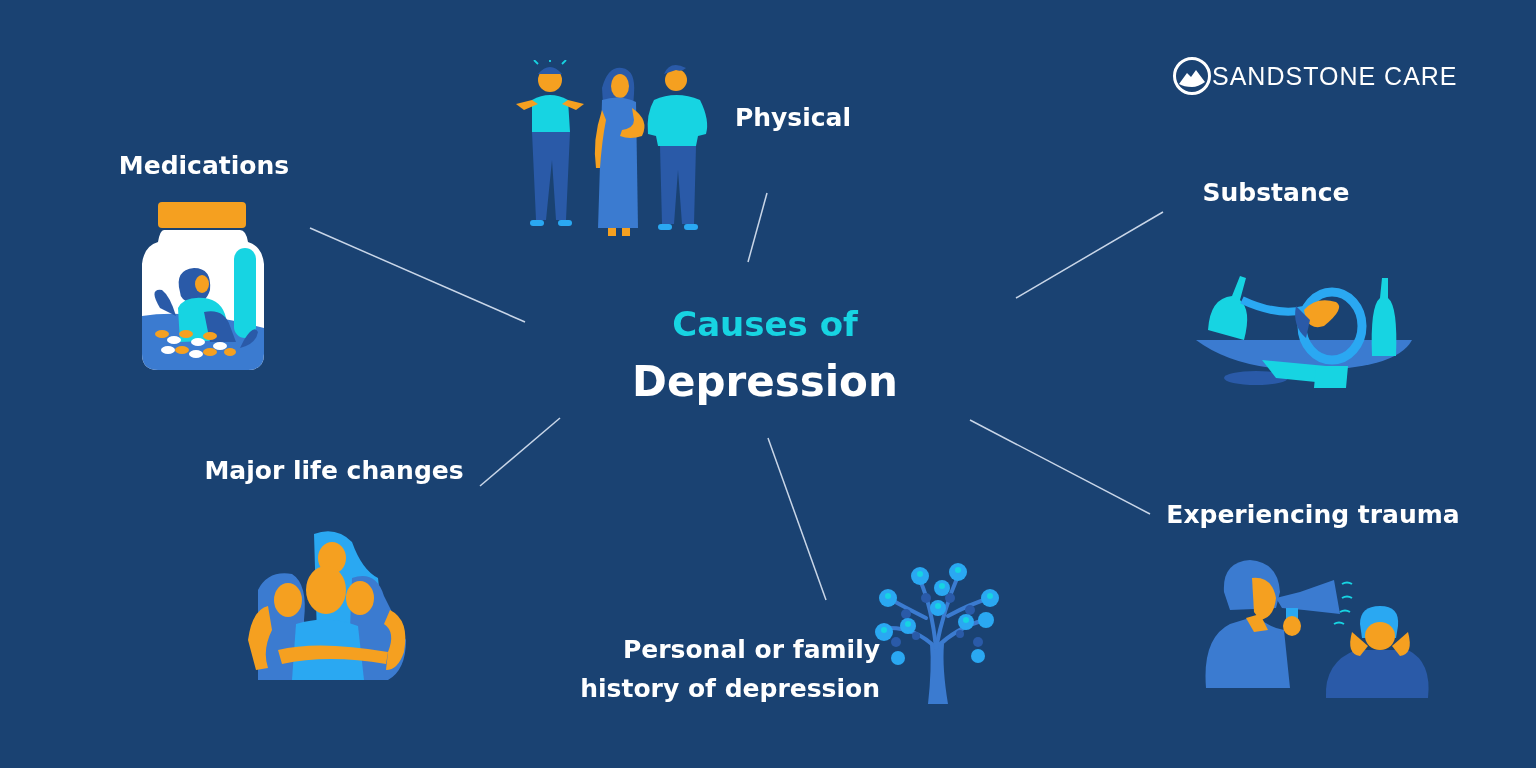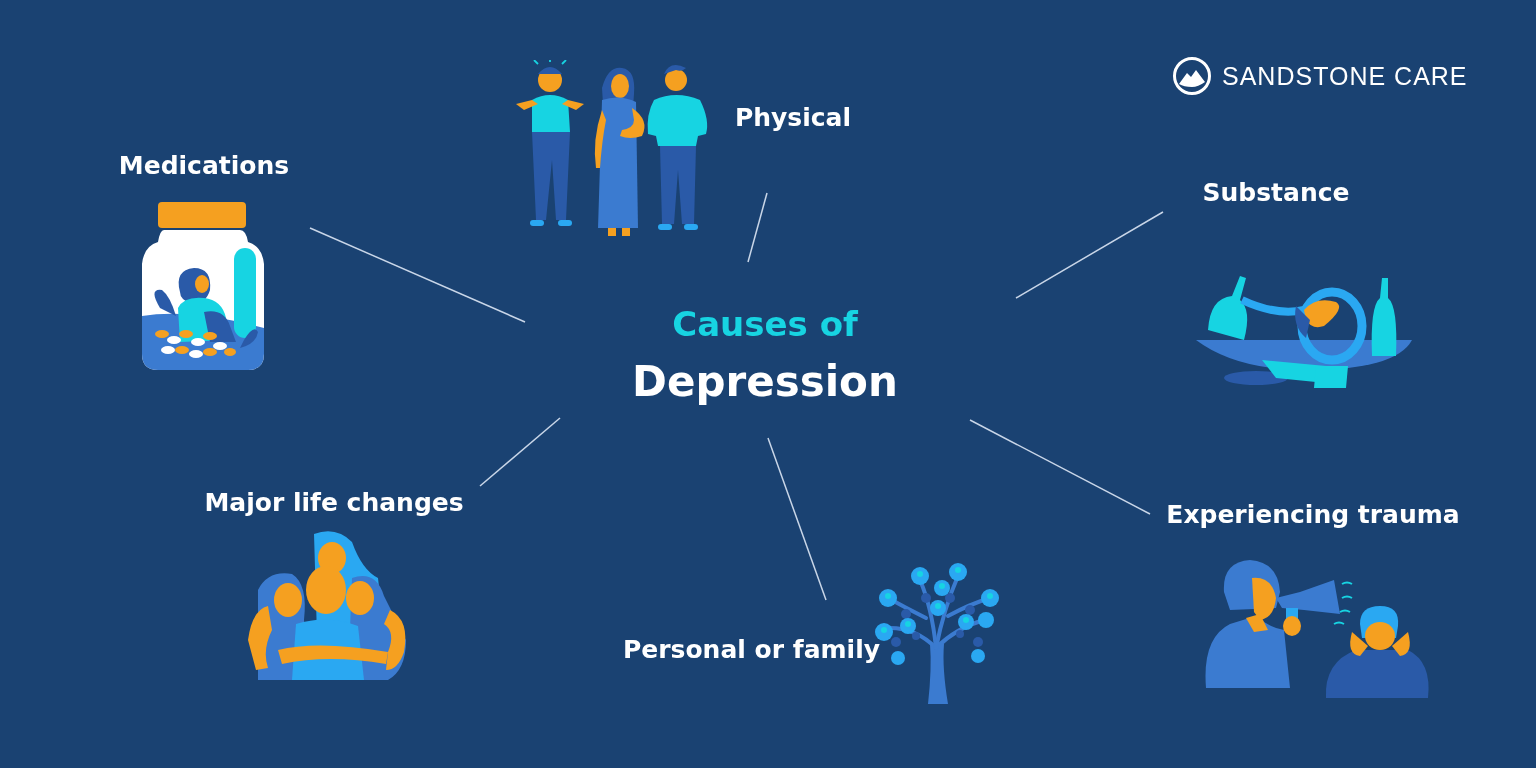--- a/index.html
+++ b/index.html
@@ -7,21 +7,21 @@
   .abs { position:absolute; }
   .label { color:#ffffff; font-weight:bold; font-size:25px; line-height:39px; text-align:center; white-space:nowrap; }
   .title1 { color:#17d4e2; font-weight:bold; font-size:34px; line-height:56px; }
   .title2 { color:#ffffff; font-weight:bold; font-size:42px; line-height:60px; }
   .logo-text { color:#ffffff; font-size:25px; letter-spacing:1px; font-family:"Liberation Sans", sans-serif; }
   svg { display:block; }
 </style>
 </head>
 <body>
 
-<div class="abs" style="left:1172px;top:56px;display:flex;align-items:center;gap:10px;">
+<div class="abs" style="left:1172px;top:56px;display:flex;align-items:center;gap:0;">
   <span>
     <svg width="40" height="40" viewBox="0 0 40 40">
       <circle cx="20" cy="20" r="17.5" fill="none" stroke="#fff" stroke-width="3"></circle>
       <path d="M7 28 L15 17 L19 21 L24 14 L33 26 Q26 31 20 31 Q12 31 7 28 Z" fill="#fff"></path>
     </svg>
   </span>
   <span class="logo-text">SANDSTONE CARE</span>
 </div>
 
 <svg class="abs" style="left:0;top:0;" width="1536" height="768">
@@ -119,21 +119,21 @@
     <path d="M46 30 Q80 46 108 40" stroke="#2aa8f2" stroke-width="8" fill="none"></path>
     <ellipse cx="136" cy="56" rx="30" ry="34" fill="none" stroke="#2aa8f2" stroke-width="9"></ellipse>
     <path d="M108 40 Q120 26 140 32 Q150 38 128 56 Q116 60 110 50 Z" fill="#f5a020"></path>
     <path d="M100 36 Q96 56 110 68 L114 50 Z" fill="#2a5aa8"></path>
     <path d="M186 8 H192 V28 Q202 36 200 86 H176 Q174 36 184 28 Z" fill="#17d4e2"></path>
     <path d="M66 90 L130 96 L140 114 L80 108 Z" fill="#17d4e2"></path>
     <path d="M120 96 L152 96 L150 118 L118 118 Z" fill="#17d4e2"></path>
   </svg>
 </div>
 
-<div class="abs label" style="left:198px;top:483px;width:272px;">
+<div class="abs label" style="left:198px;top:451px;width:272px;">
   <div>Major life changes</div>
 </div>
 <div class="abs" style="left:248px;top:530px;">
   <svg width="162" height="152" viewBox="0 0 162 152">
     <path d="M66 4 Q88 -4 104 12 Q114 40 130 48 L140 140 H70 Z" fill="#2aa8f2"></path>
     <ellipse cx="84" cy="28" rx="14" ry="16" fill="#f5a020"></ellipse>
     <path d="M10 60 Q20 40 44 44 Q60 54 56 90 L60 150 H10 Z" fill="#3b7bd0"></path>
     <ellipse cx="40" cy="70" rx="14" ry="17" fill="#f5a020"></ellipse>
     <path d="M104 48 Q128 40 136 66 L158 110 Q158 140 140 150 H100 Z" fill="#3b7bd0"></path>
     <ellipse cx="112" cy="68" rx="14" ry="17" fill="#f5a020"></ellipse>
@@ -188,20 +188,21 @@
         <circle cx="18" cy="72" r="3"></circle>
         <circle cx="72" cy="48" r="3"></circle>
         <circle cx="100" cy="62" r="3"></circle>
         <circle cx="42" cy="66" r="3"></circle>
         <circle cx="76" cy="28" r="3"></circle>
     </g>
   </svg>
 </div>
 <div class="abs label" style="left:572px;top:630px;width:308px;text-align:right;">
   <div>Personal or family</div>
+  <div>history of depression</div>
 </div>
 
 <div class="abs label" style="left:1160px;top:495px;width:306px;">
   <div>Experiencing trauma</div>
 </div>
 <div class="abs" style="left:1200px;top:558px;">
   <svg width="232" height="140" viewBox="0 0 232 140">
     <path d="M24 34 Q22 4 50 2 Q78 4 80 34 L76 50 L30 52 Z" fill="#3b7bd0"></path>
     <path d="M52 20 Q72 18 76 40 Q74 60 60 62 L54 54 Z" fill="#f5a020"></path>
     <path d="M6 130 Q2 80 30 66 L56 58 Q70 70 84 72 L90 130 Z" fill="#3b7bd0"></path>

